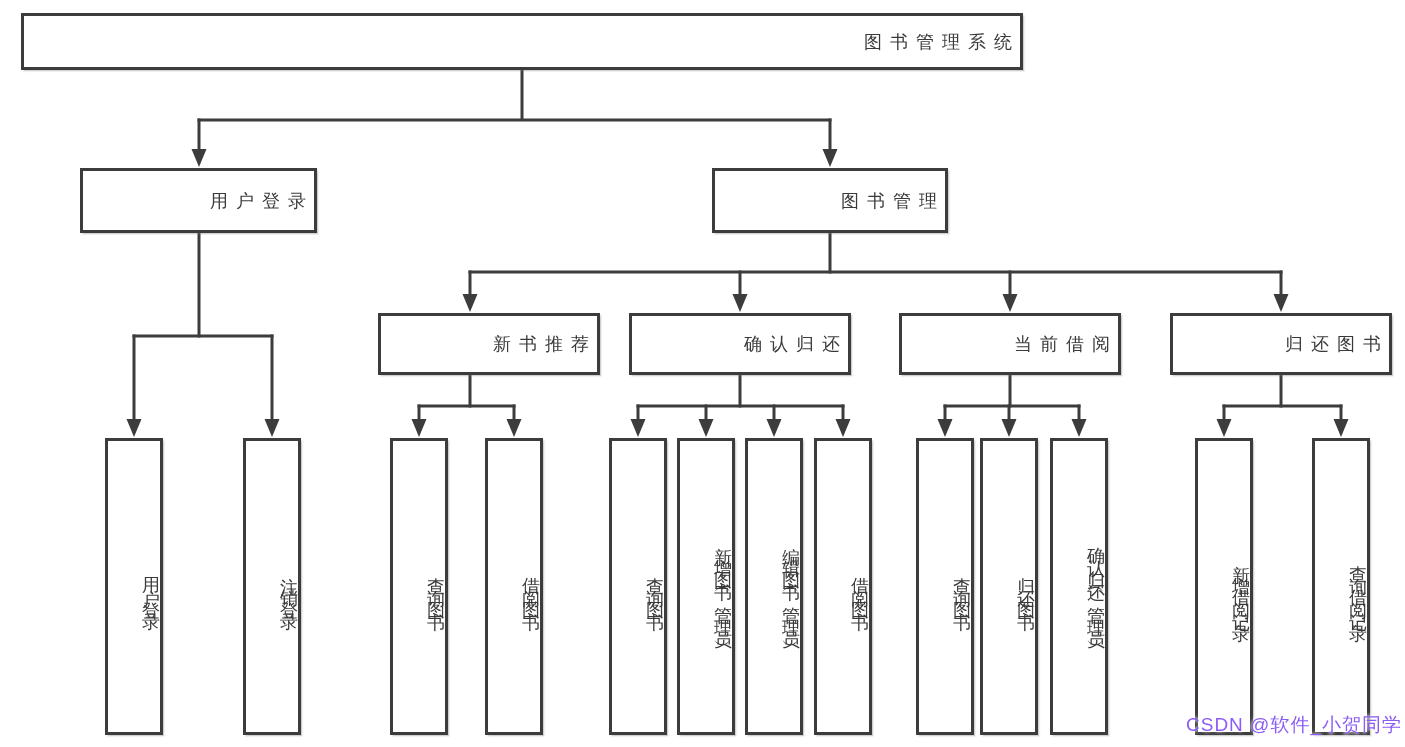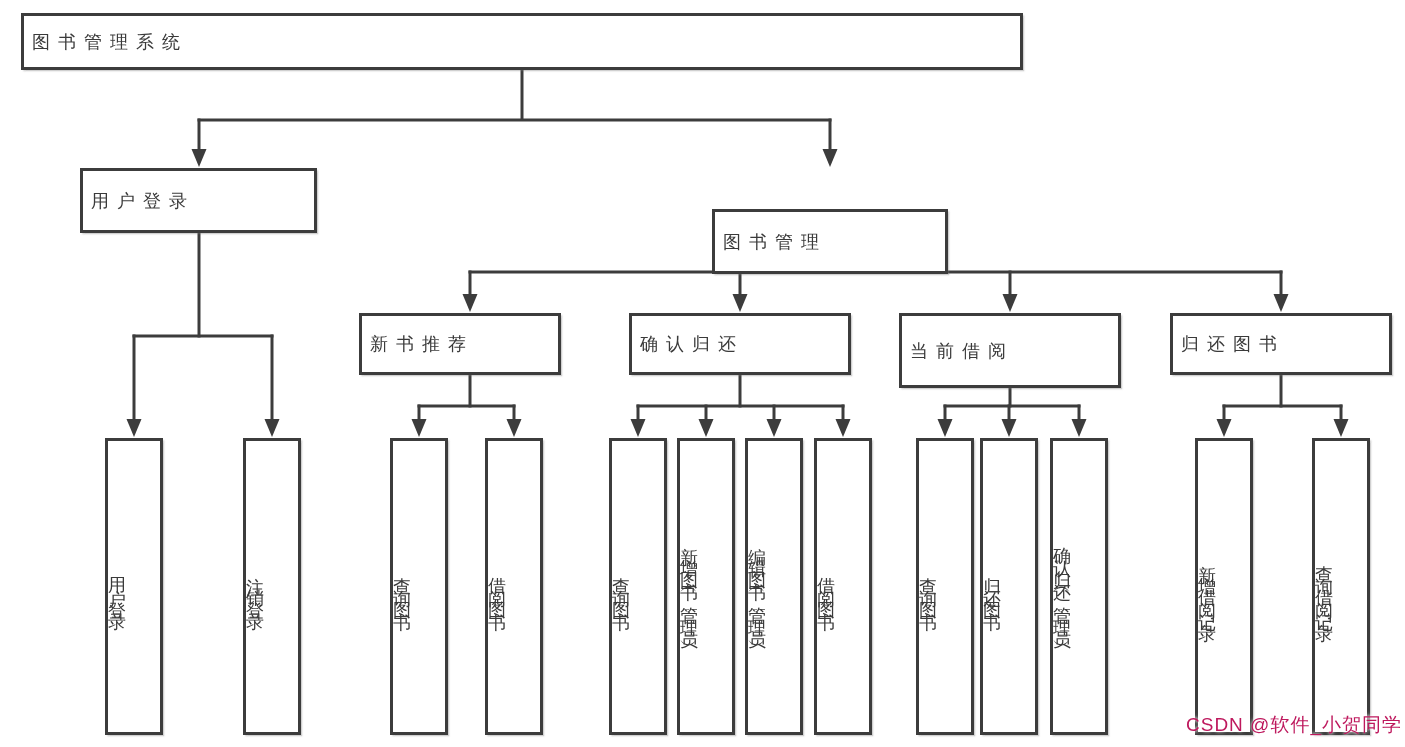--- a/index.html
+++ b/index.html
@@ -20,21 +20,21 @@
     left: 0; top: 0;
     width: 1405px; height: 747px;
   }
   .box {
     position: absolute;
     box-sizing: border-box;
     border: 3px solid #3c3c3c;
     background: #ffffff;
     display: flex;
     align-items: center;
-    justify-content: flex-start;
+    justify-content: flex-end;
     box-shadow: 1.5px 1.5px 1.5px rgba(120,120,120,0.35);
     color: #3a3a3a;
   }
   .box.h span {
     font-size: 18px;
     letter-spacing: 8px;
     text-indent: 8px;
     white-space: nowrap;
     color: #3a3a3a;
   }
@@ -45,21 +45,21 @@
     letter-spacing: 12px;
     line-height: 1;
     color: #3a3a3a;
   }
   .watermark {
     position: absolute;
     left: 1186px;
     top: 712px;
     font-size: 19px;
     letter-spacing: 1px;
-    color: #be185d;
+    color: #8b5cf6;
     text-shadow: 0 0 3px #ffffff, 0 0 5px #ffffff;
     white-space: nowrap;
     z-index: 5;
   }
 </style>
 </head>
 <body>
 
 <div class="canvas">
 
@@ -139,31 +139,31 @@
     </g>
   </svg>
 
   <div class="box h" style="left:21px; top:13px; width:1002px; height:57px;">
     <span>图书管理系统</span>
   </div>
 
   <div class="box h" style="left:80px; top:168px; width:237px; height:65px;">
     <span>用户登录</span>
   </div>
-  <div class="box h" style="left:712px; top:168px; width:236px; height:65px;margin-top:41px;">
+  <div class="box h" style="left:712px; top:168px; width:236px; height:65px;">
     <span>图书管理</span>
   </div>
 
-  <div class="box h" style="left:359px; top:313px; width:202px; height:62px;">
+  <div class="box h" style="left:378px; top:313px; width:222px; height:62px;">
     <span>新书推荐</span>
   </div>
   <div class="box h" style="left:629px; top:313px; width:222px; height:62px;">
     <span>确认归还</span>
   </div>
-  <div class="box h" style="left:899px; top:313px; width:222px; height:75px;">
+  <div class="box h" style="left:899px; top:313px; width:222px; height:62px;">
     <span>当前借阅</span>
   </div>
   <div class="box h" style="left:1170px; top:313px; width:222px; height:62px;">
     <span>归还图书</span>
   </div>
 
   <div class="box v" style="left:105px; top:438px; width:58px; height:297px;">
     <span>用户登录</span>
   </div>
   <div class="box v" style="left:243px; top:438px; width:58px; height:297px;">

